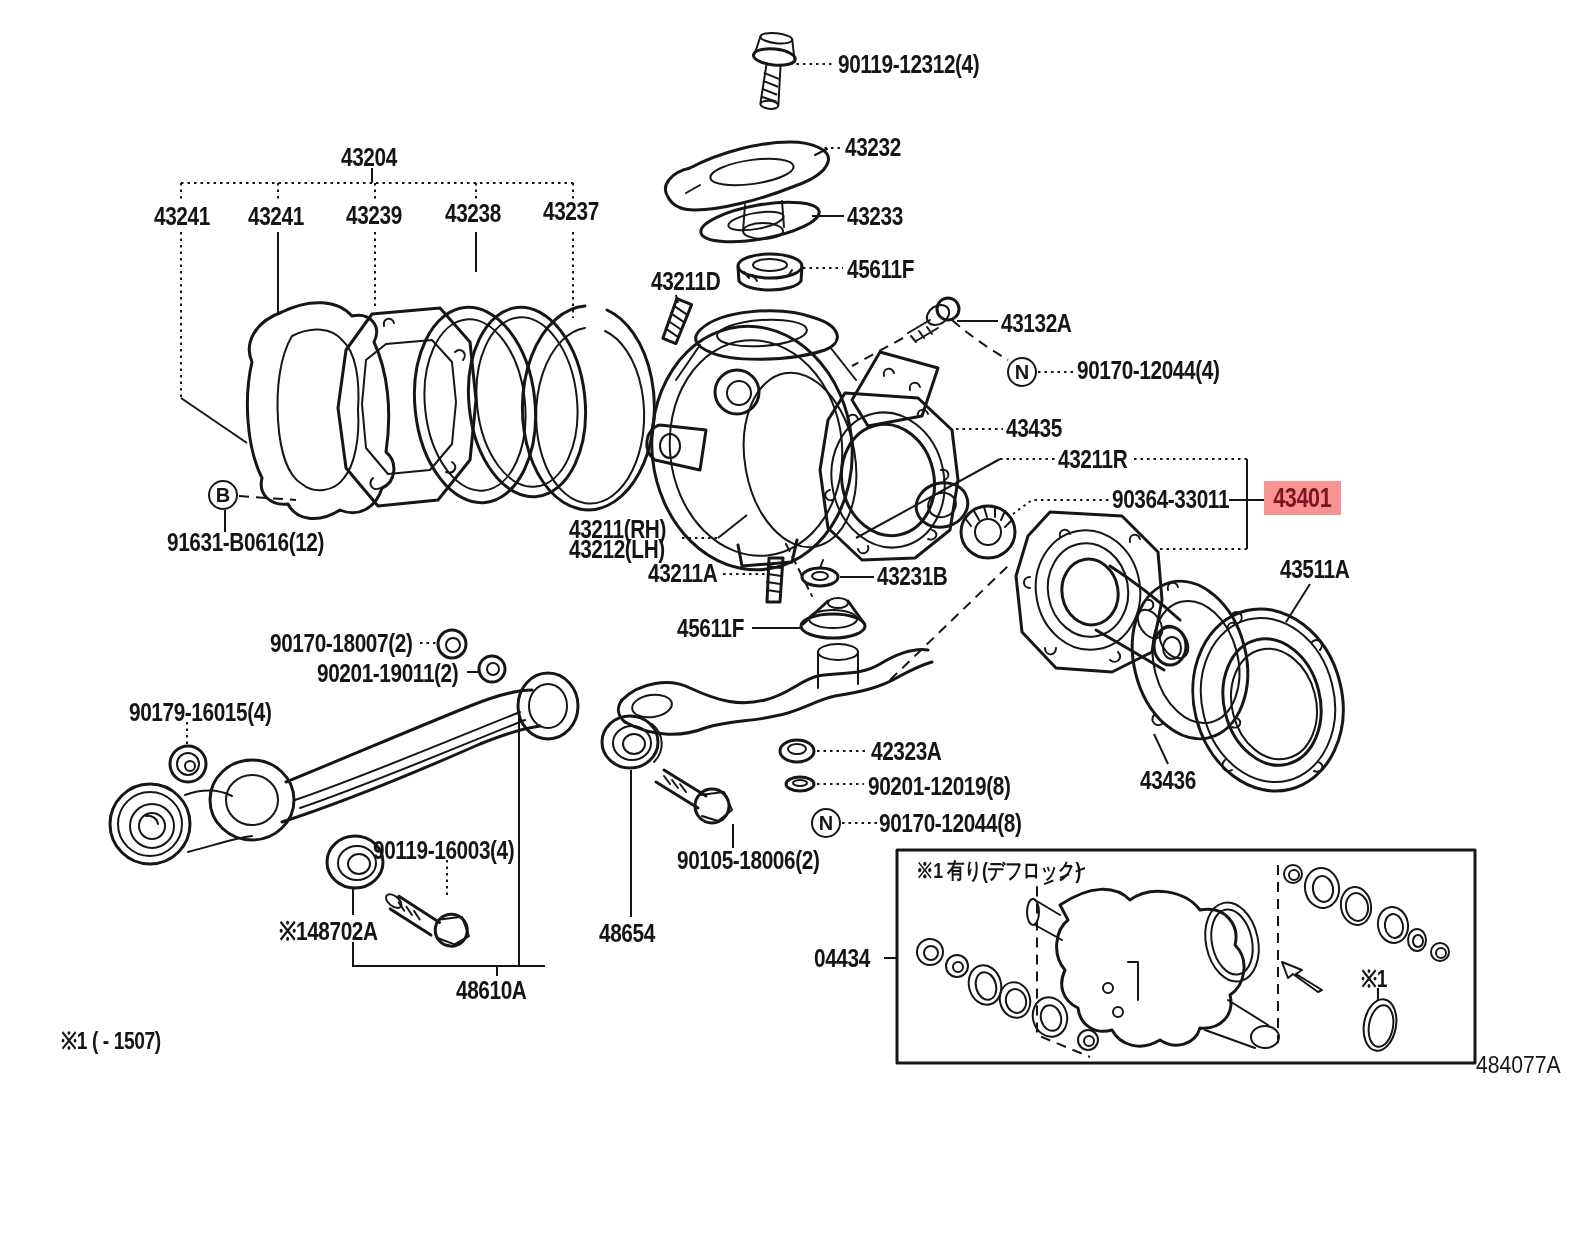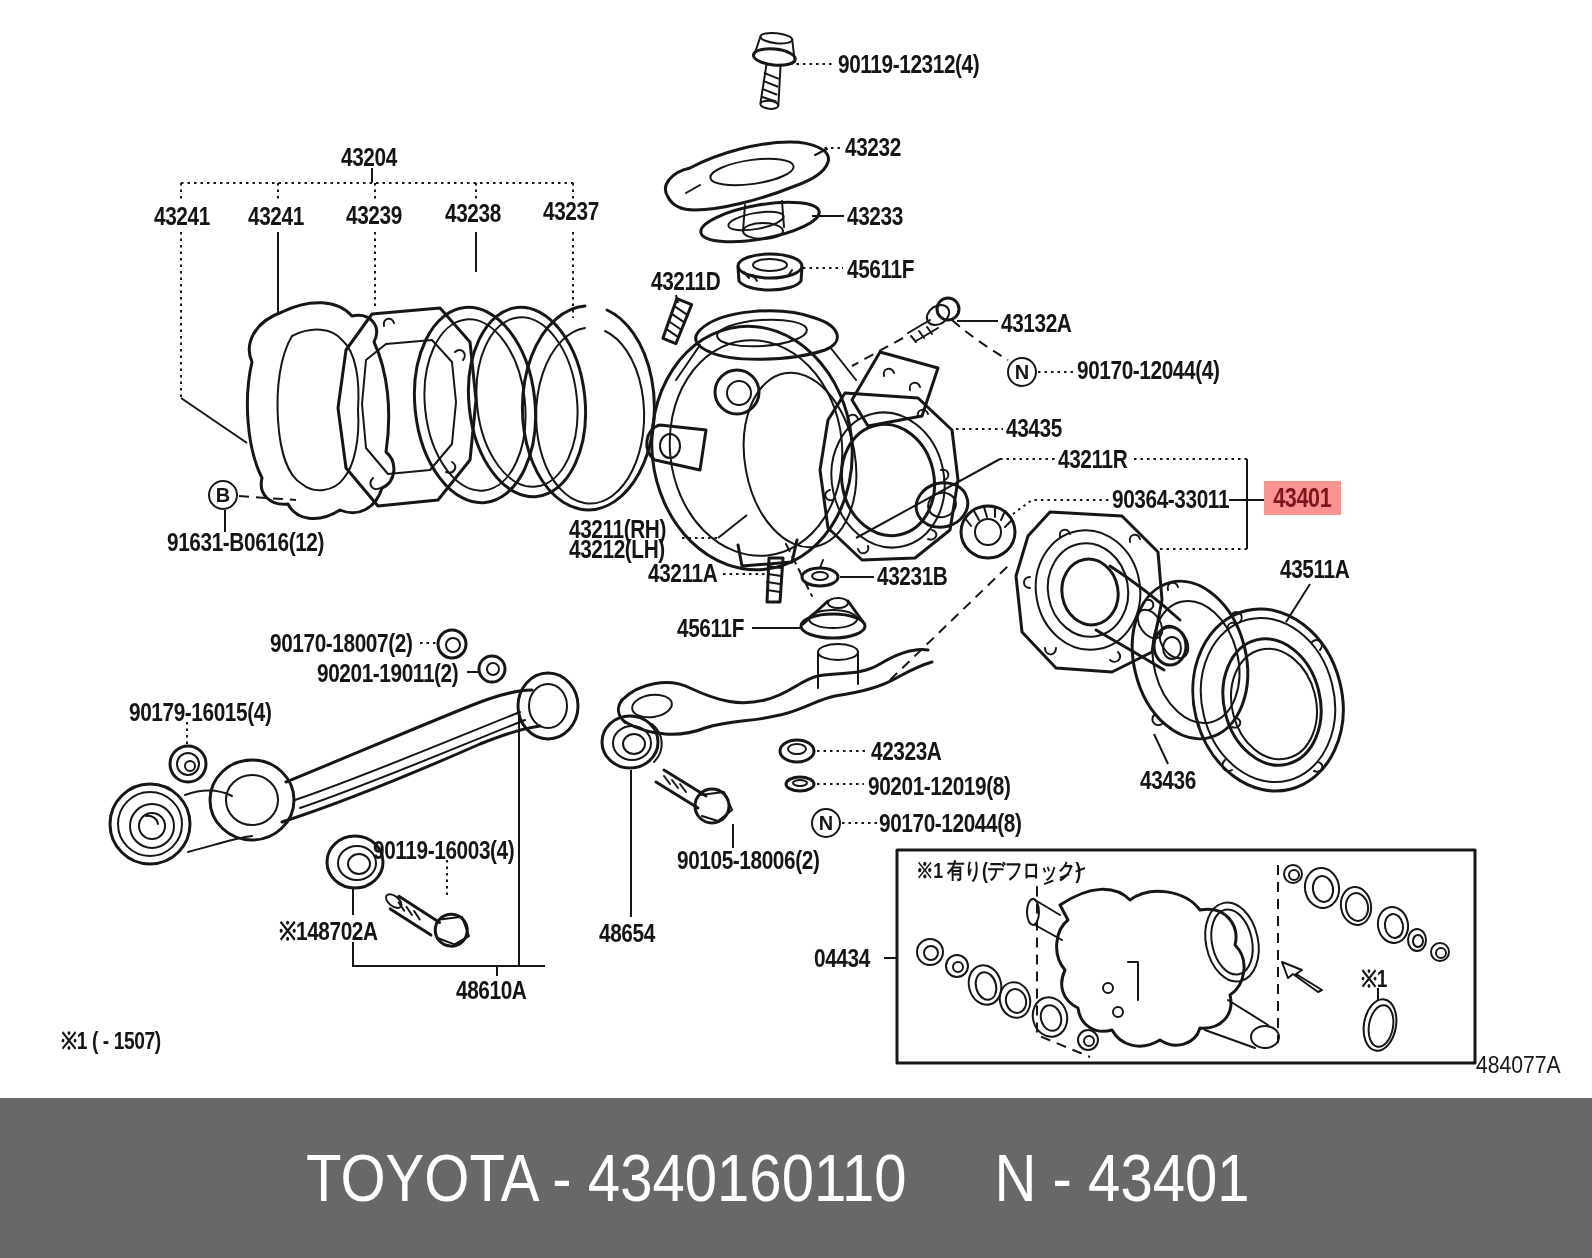--- a/index.html
+++ b/index.html
@@ -362,20 +362,14 @@
 
 <div class="hl">
   <span>43401</span>
 </div>
 
 <div class="lbl lbl-jp" style="left:916px;top:856px">※1 有り(デフロック)</div>
 <div class="lbl lbl-note" style="left:1361px;top:961px">※1</div>
 <div class="lbl lbl-note" style="left:61px;top:1023px">※1 (      - 1507)</div>
 <div class="lbl lbl-code" style="left:1476px;top:1052px">484077A</div>
 
-<div class="banner">
-  <div class="txt">
-    <span>TOYOTA - 4340160110</span>
-    <span>N - 43401</span>
-  </div>
+
 </div>
 
-</div>
-
 </body></html>

